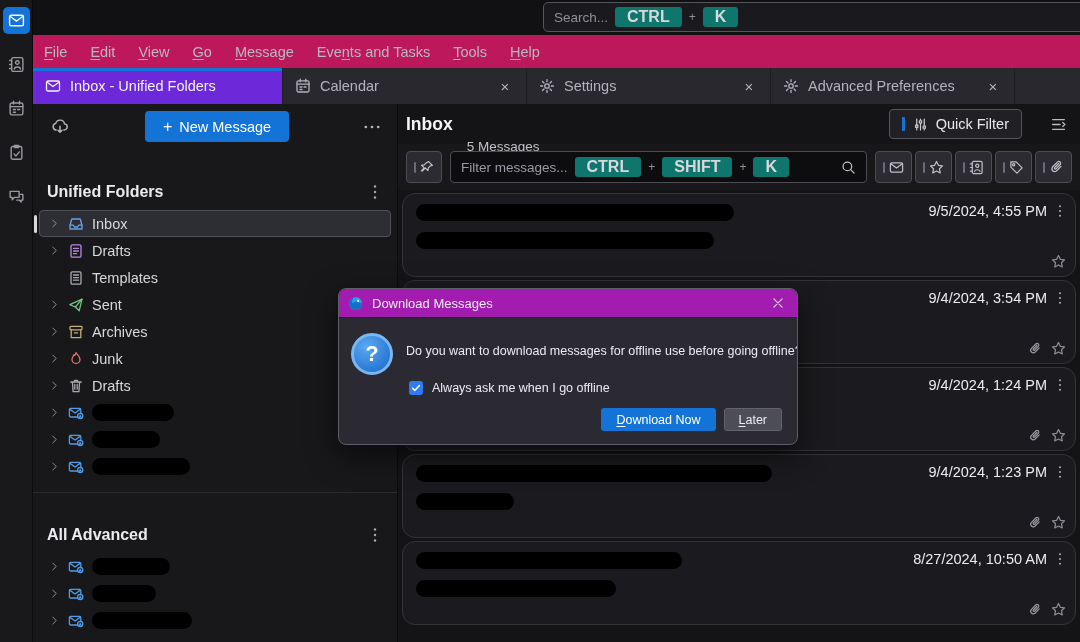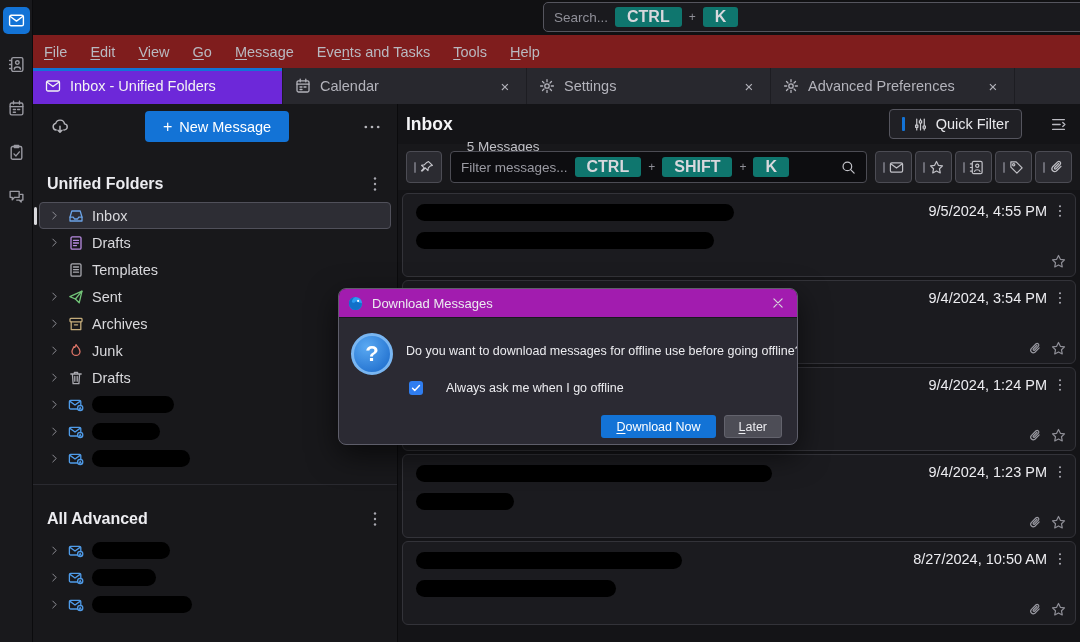--- a/index.html
+++ b/index.html
@@ -12,41 +12,41 @@
   .space-btn.active{background:#1373d6;color:#fff;}
   .space-btn .ic{width:17px;height:17px;}
 
   
   .topbar{position:absolute;left:33px;top:0;width:1047px;height:35px;background:#111113;}
   .searchbox{position:absolute;left:510px;top:2px;width:560px;height:30px;border:1px solid #55555e;border-radius:5px;background:#1a1a1e;display:flex;align-items:center;padding:0 10px;gap:7px;color:#8f8f98;font-size:13.5px;cursor:text;}
   .key{background:#0f766e;color:#d8d8dd;font-size:16px;font-weight:bold;border-radius:3px;padding:2px 12px;line-height:1;}
   .key-join{color:#8f8f98;font-size:12px;}
 
   
-  .menubar{position:absolute;left:33px;top:35px;width:1047px;height:33px;background:#7f1d1d;display:flex;align-items:center;padding-left:11px;gap:23px;font-size:14.5px;color:#b9b9c0;}
+  .menubar{position:absolute;left:33px;top:35px;width:1047px;height:33px;background:#be185d;display:flex;align-items:center;padding-left:11px;gap:23px;font-size:14.5px;color:#b9b9c0;}
   .menu-item{cursor:pointer;}
   .menu-item u{text-underline-offset:2px;}
 
   
   .tabbar{position:absolute;left:33px;top:68px;width:1047px;height:36px;background:#28282e;display:flex;}
   .tab{position:relative;display:flex;align-items:center;gap:9px;padding:0 12px;font-size:14.5px;color:#b3b3bb;border-right:1px solid #1d1d22;cursor:pointer;width:244px;}
   .tab .ic{width:16px;height:16px;flex:0 0 auto;}
   .tab.active{width:250px;background:#6d28d9;color:#f2f2f4;}
   .tab.active::before{content:"";position:absolute;left:0;top:0;right:0;height:3px;background:#1373d6;}
   .tab .tab-label{white-space:nowrap;overflow:hidden;flex:1;}
   .tab .tab-close{width:18px;height:18px;display:flex;align-items:center;justify-content:center;color:#b3b3bb;font-size:15px;border-radius:3px;}
 
   
   .sidebar{position:absolute;left:33px;top:104px;width:365px;height:538px;background:#18181b;border-right:1px solid #0b0b0d;}
   .sb-top{position:relative;height:46px;}
   .sb-top .cloud{position:absolute;left:18px;top:13px;width:18px;height:18px;color:#b6b6bc;cursor:pointer;}
   .new-msg{position:absolute;left:112px;top:7px;width:144px;height:31px;background:#1373d6;border:none;border-radius:4px;color:#fff;font-size:14.5px;display:flex;align-items:center;justify-content:center;gap:7px;cursor:pointer;}
   .new-msg .plus{font-size:16px;line-height:1;}
   .sb-overflow{position:absolute;right:16px;top:14px;width:18px;height:18px;color:#b6b6bc;cursor:pointer;}
-  .sb-section-head{display:flex;align-items:center;height:28px;padding:0 14px;margin-top:20px;}
+  .sb-section-head{display:flex;align-items:center;height:28px;padding:0 14px;margin-top:28px;}
   .sb-section-title{font-size:16px;font-weight:bold;color:#ececf0;flex:1;}
   .sb-kebab{width:16px;height:16px;color:#a8a8b0;cursor:pointer;}
   .folder-list{padding:4px 6px 2px 6px;}
   .folder-row{position:relative;display:flex;align-items:center;height:27px;padding-left:9px;gap:8px;border-radius:4px;border:1px solid transparent;font-size:14.5px;color:#d8d8dc;cursor:pointer;}
   .folder-row.selected{background:#2d2d34;border-color:#50505a;}
   .folder-row.selected::before{content:"";position:absolute;left:-6px;top:4px;width:3px;height:18px;background:#d8d8dc;border-radius:2px;}
   .chev{width:11px;height:11px;color:#9a9aa2;flex:0 0 auto;}
   .chev.empty{visibility:hidden;}
   .fold-ic{width:16px;height:16px;flex:0 0 auto;}
   .redact-bar{height:17px;background:#000;border-radius:9px;}
@@ -70,44 +70,44 @@
   .notch{width:2px;height:11px;background:#6b6b74;border-radius:1px;}
   .pin-btn .ic{width:14px;height:14px;}
   .filter-input{flex:1;height:32px;background:#0d0d10;border:1px solid #4c4c54;border-radius:4px;display:flex;align-items:center;padding:0 10px;gap:7px;color:#9a9aa2;font-size:13.5px;cursor:text;}
   .filter-input .spacer{flex:1;}
   .filter-input .ic{width:15px;height:15px;color:#c2c2c8;}
   .toggles{display:flex;gap:3px;}
   .toggle-btn{width:37px;height:32px;background:#2b2b31;border:1px solid #4c4c54;border-radius:4px;display:flex;align-items:center;justify-content:center;gap:4px;color:#c0c0c6;cursor:pointer;}
   .toggle-btn .ic{width:15px;height:15px;}
 
   .msg-list{padding:3px 4px;}
-  .msg-card{position:relative;height:84px;margin-bottom:3px;background:#1b1b1f;border:1px solid #333339;border-radius:6px;cursor:pointer;}
+  .msg-card{position:relative;height:84px;margin-bottom:3px;background:#1b1b1f;border:1px solid #333339;border-radius:13px;cursor:pointer;}
   .msg-bar{position:absolute;left:13px;height:17px;background:#000;border-radius:9px;}
   .msg-bar.b1{top:10px;}
   .msg-bar.b2{top:38px;}
   .msg-date{position:absolute;right:28px;top:9px;font-size:14.5px;color:#ececf0;}
   .msg-kebab{position:absolute;right:8px;top:10px;width:14px;height:14px;color:#a8a8b0;cursor:pointer;}
   .msg-star{position:absolute;right:9px;bottom:7px;width:15px;height:15px;color:#8e8e96;cursor:pointer;}
   .msg-clip{position:absolute;right:33px;bottom:7px;width:14px;height:14px;color:#9a9aa2;}
 
   
   .dialog{position:absolute;left:338px;top:288px;width:460px;height:157px;background:#2b2a33;border:1px solid #5e5e6a;border-radius:8px;box-shadow:0 10px 30px rgba(0,0,0,.6);z-index:10;overflow:hidden;}
   .dlg-titlebar{display:flex;align-items:center;height:29px;background:#a21caf;padding:0 9px;gap:9px;border-bottom:1px solid #19181f;}
   .dlg-logo{width:15px;height:15px;}
   .dlg-title{flex:1;font-size:13px;color:#ececf0;}
   .dlg-close{width:20px;height:20px;display:flex;align-items:center;justify-content:center;color:#d6d6da;cursor:pointer;}
   .dlg-close .ic{width:12px;height:12px;}
   .dlg-body{position:relative;height:127px;}
   .q-icon{position:absolute;left:12px;top:15px;width:42px;height:42px;border-radius:50%;border:3px solid #79b6f2;background:radial-gradient(circle at 35% 30%, #5aa9f2, #1766c8);display:flex;align-items:center;justify-content:center;color:#fff;font-size:22px;font-weight:bold;}
   .dlg-msg{position:absolute;left:67px;top:26px;font-size:12.5px;color:#ececf0;white-space:nowrap;}
-  .dlg-checkrow{position:absolute;left:70px;top:63px;display:flex;align-items:center;gap:23px;cursor:pointer;}
+  .dlg-checkrow{position:absolute;left:70px;top:63px;display:flex;align-items:center;gap:9px;cursor:pointer;}
   .checkbox{width:14px;height:14px;border-radius:3px;background:#2f7df0;display:flex;align-items:center;justify-content:center;color:#fff;}
   .checkbox .ic{width:10px;height:10px;}
   .dlg-checklabel{font-size:12.5px;color:#ececf0;}
-  .dlg-buttons{position:absolute;right:15px;top:134px;transform:translateY(-100%);display:flex;gap:8px;padding-bottom:14px;}
+  .dlg-buttons{position:absolute;right:15px;top:127px;transform:translateY(-100%);display:flex;gap:8px;padding-bottom:14px;}
   .dlg-btn{height:23px;padding:0 14px;border-radius:3px;font-size:12.5px;border:1px solid transparent;cursor:pointer;}
   .dlg-btn.primary{background:#1373d6;color:#fff;}
   .dlg-btn.secondary{background:#4d4d56;border-color:#63636d;color:#ececf0;}
   .dlg-btn u{text-underline-offset:2px;}
 
   .ic svg{width:100%;height:100%;display:block;}
   .ic{display:inline-block;}
 </style>
 </head>
 <body>

